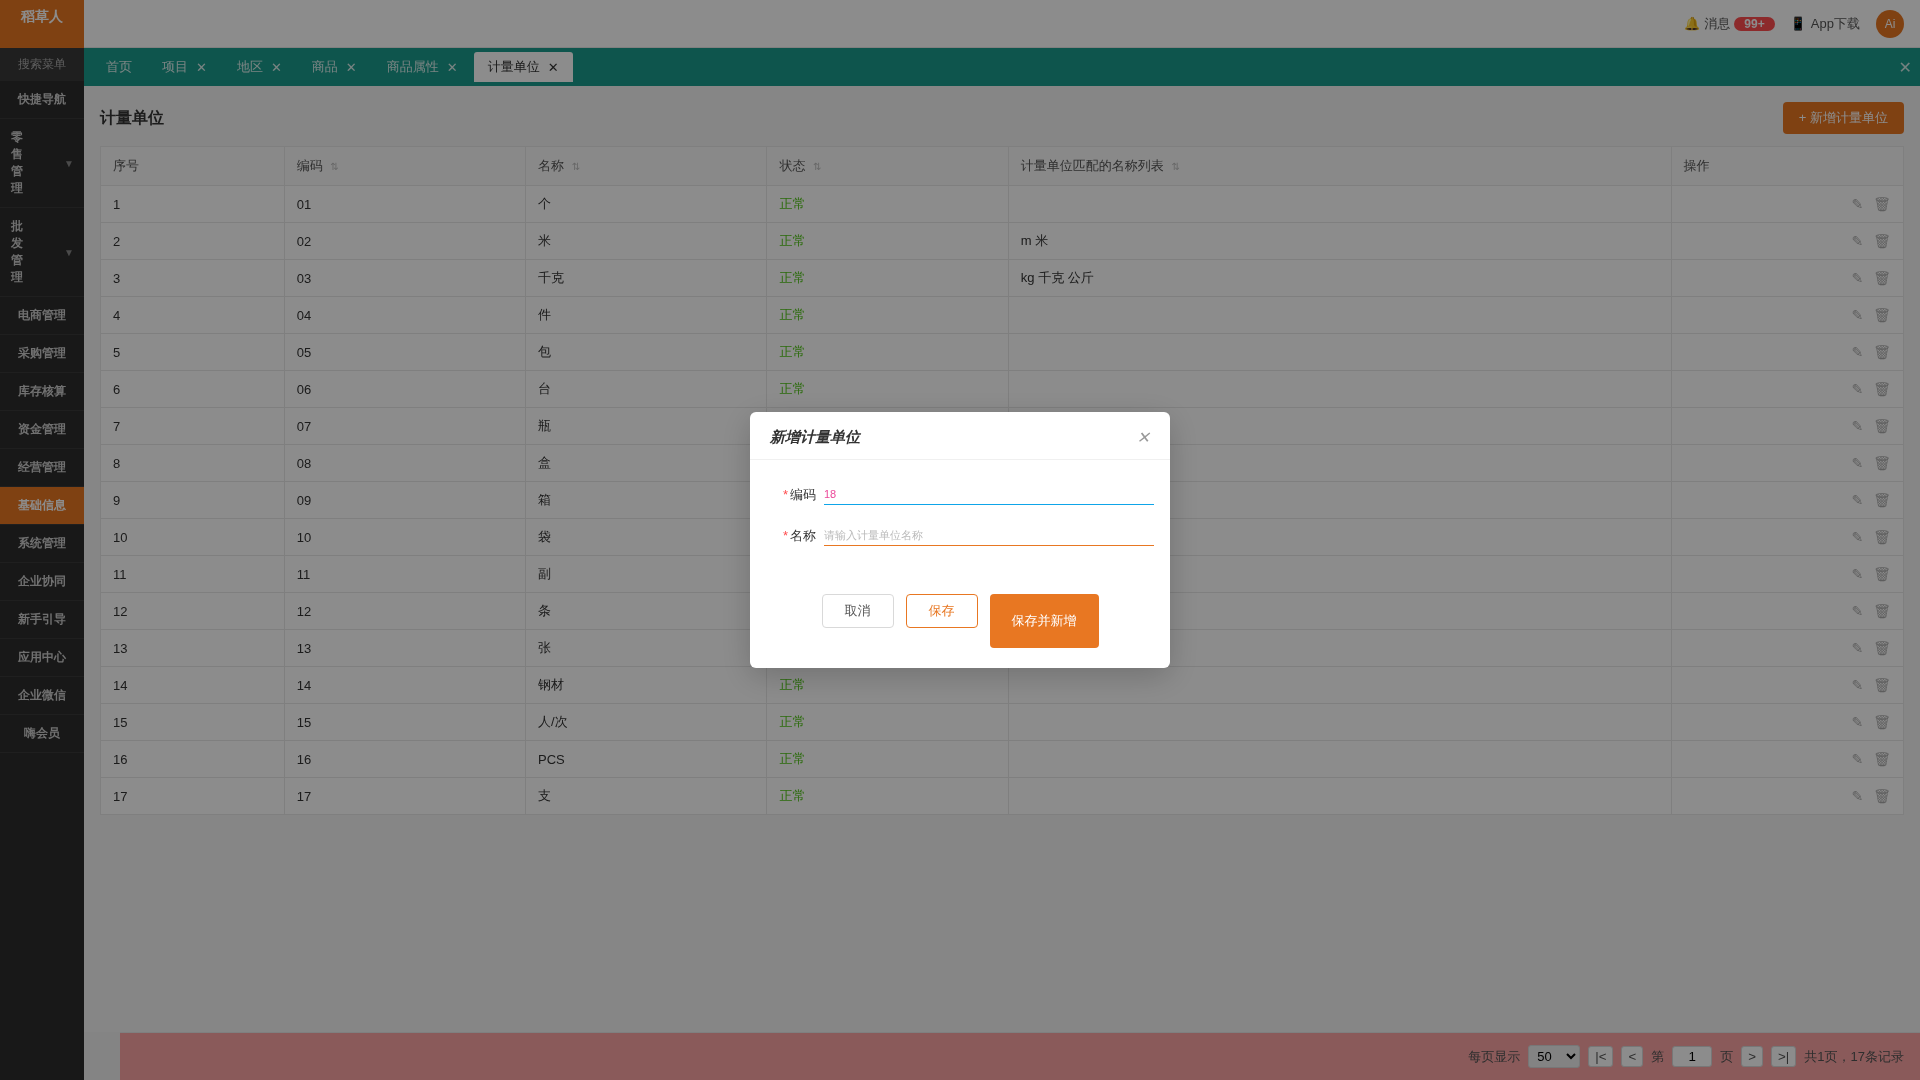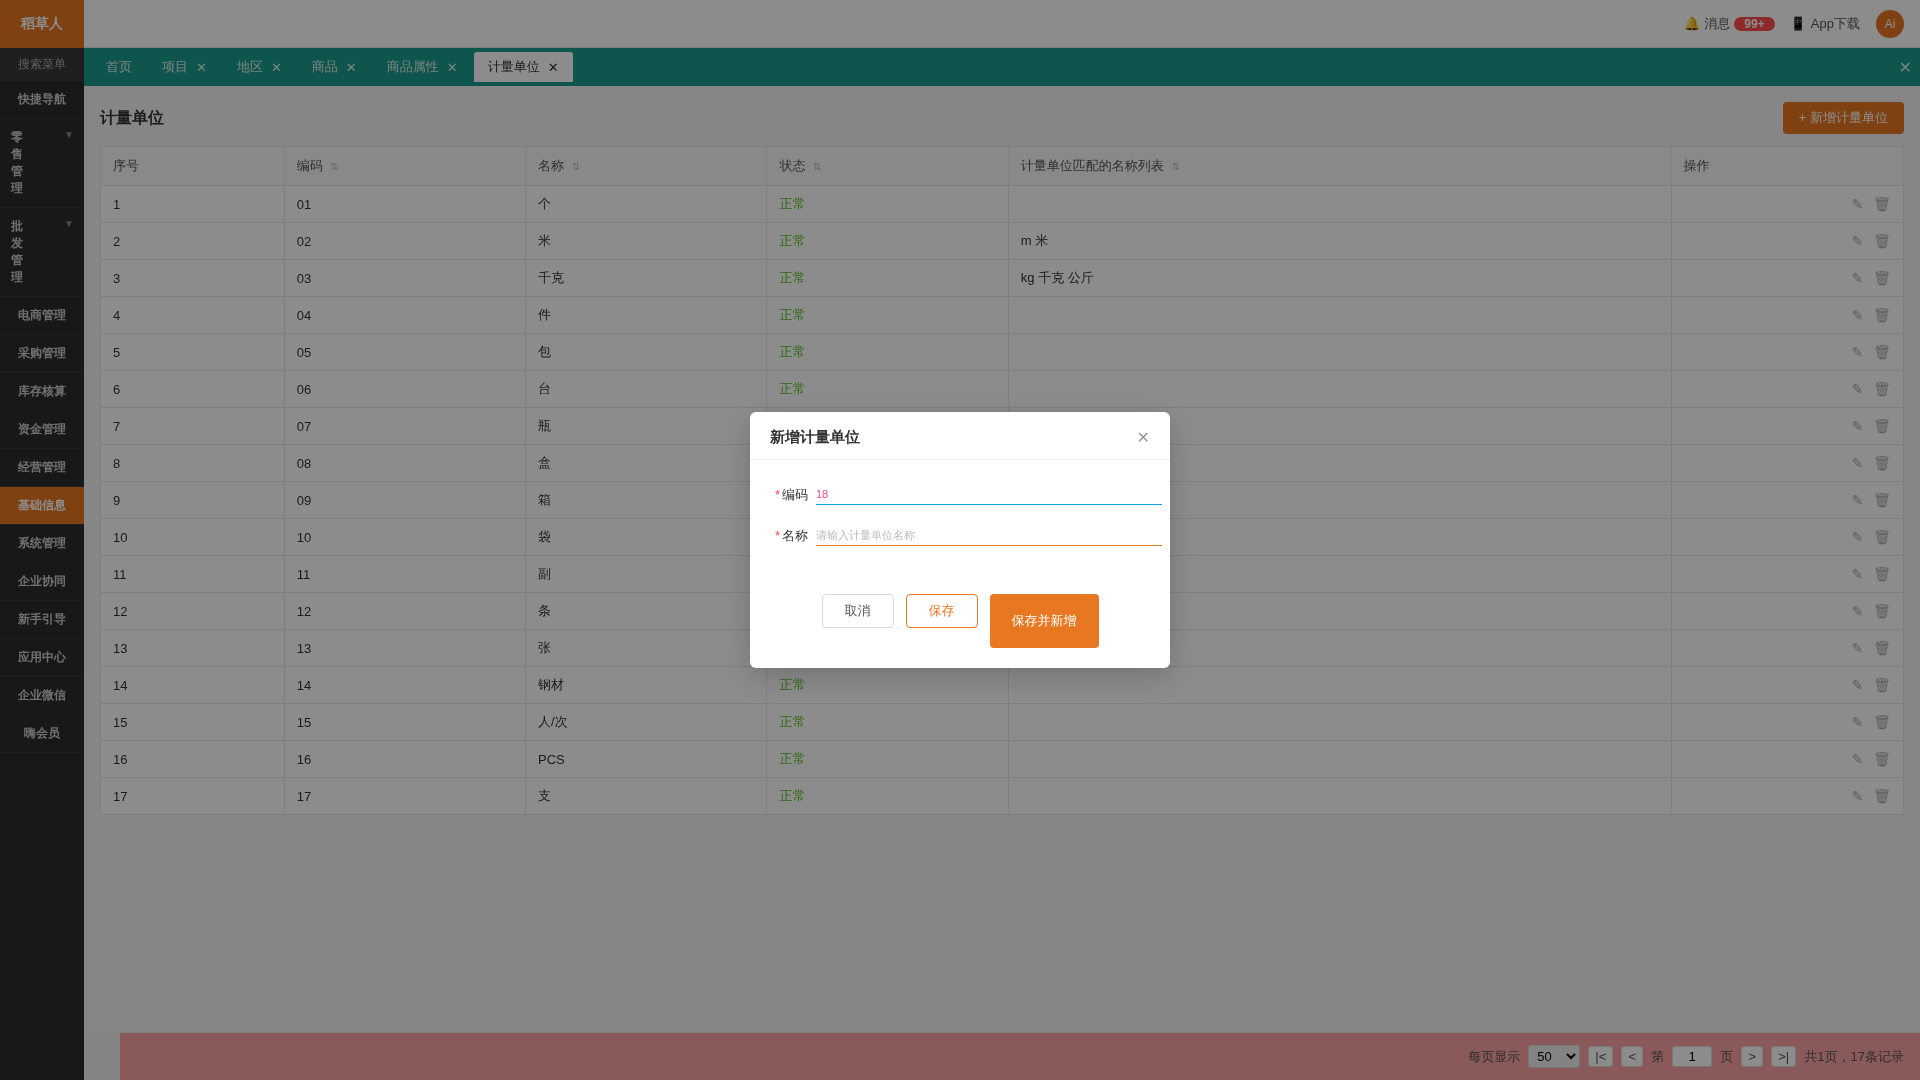--- a/index.html
+++ b/index.html
@@ -11,21 +11,20 @@
       background: #2c2c2c;
       display: flex;
       flex-direction: column;
       flex-shrink: 0;
       height: 100%;
     }
     .sidebar-logo {
       background: #e87722;
       padding: 8px;
       display: flex;
-      align-items: center;
       justify-content: center;
       height: 48px;
     }
     .sidebar-logo-text {
       color: white;
       font-size: 14px;
       font-weight: bold;
     }
     .sidebar-search {
       background: #3a3a3a;
@@ -38,21 +37,21 @@
     .sidebar-nav-item {
       padding: 10px 6px;
       text-align: center;
       color: #ccc;
       font-size: 12px;
       cursor: pointer;
       border-bottom: 1px solid #3a3a3a;
       font-weight: bold;
     }
     .sidebar-nav-item.active { background: #e87722; color: white; }
-    .sidebar-nav-item.has-arrow { display: flex; align-items: flex-start; justify-content: space-between; padding: 10px 10px; gap: 40px; }
+    .sidebar-nav-item.has-arrow { display: flex; align-items: center; justify-content: space-between; padding: 10px 10px; gap: 40px; }
     .sidebar-nav-item .arrow { font-size: 10px; color: #888; }
 
     
     .main-area {
       flex: 1;
       display: flex;
       flex-direction: column;
       height: 100%;
       overflow: hidden;
     }
@@ -206,24 +205,25 @@
       padding: 0;
       box-shadow: 0 8px 32px rgba(0,0,0,0.2);
       position: relative;
     }
     .modal-header {
       padding: 16px 20px 12px;
       border-bottom: 1px solid #f0f0f0;
       display: flex;
       align-items: center;
       justify-content: space-between;
+      font-style: italic;
     }
     .modal-title { font-size: 15px; font-weight: bold; color: #333; }
     .modal-close { cursor: pointer; color: #999; font-size: 16px; }
-    .modal-body { padding: 24px 8px 16px; }
+    .modal-body { padding: 24px 16px 16px; }
     .form-row {
       display: flex;
       align-items: center;
       margin-bottom: 20px;
       gap: 8px;
     }
     .form-label {
       font-size: 13px;
       color: #333;
       width: 50px;

